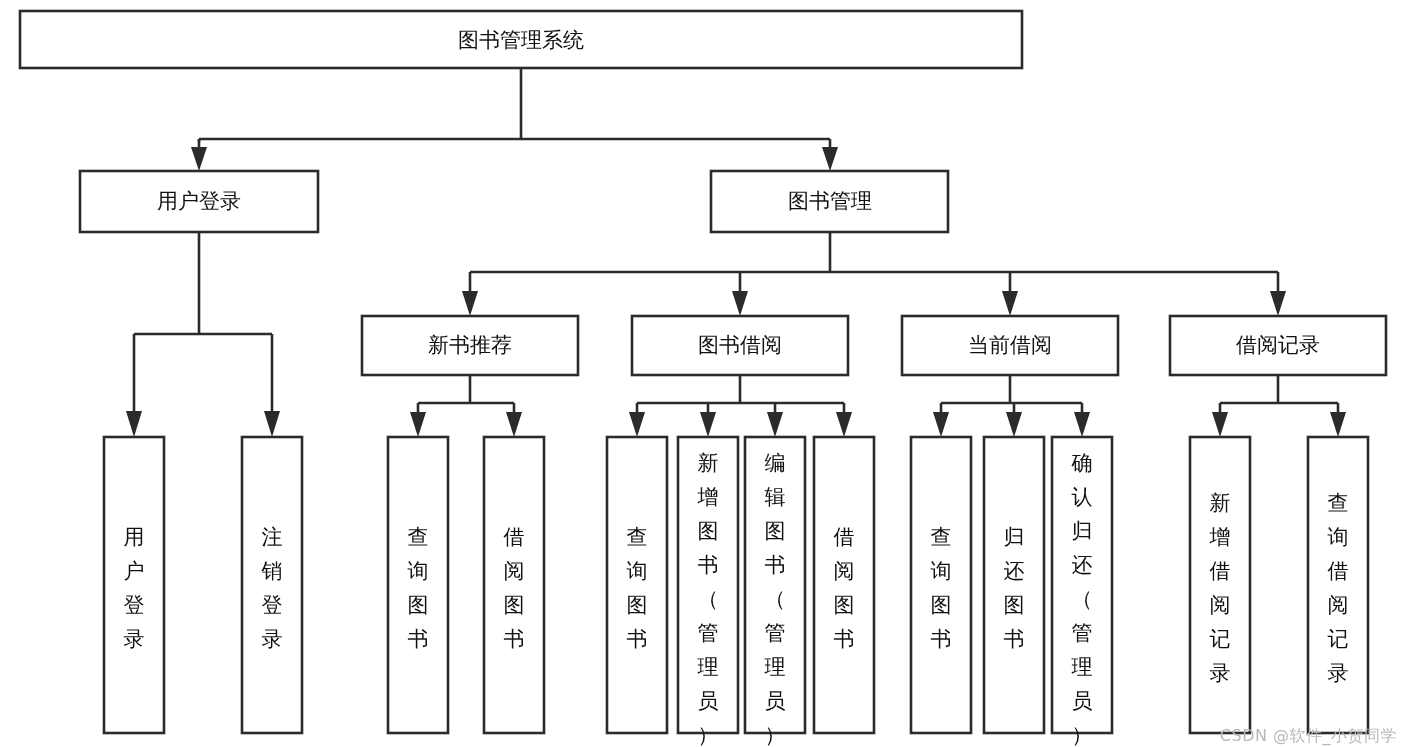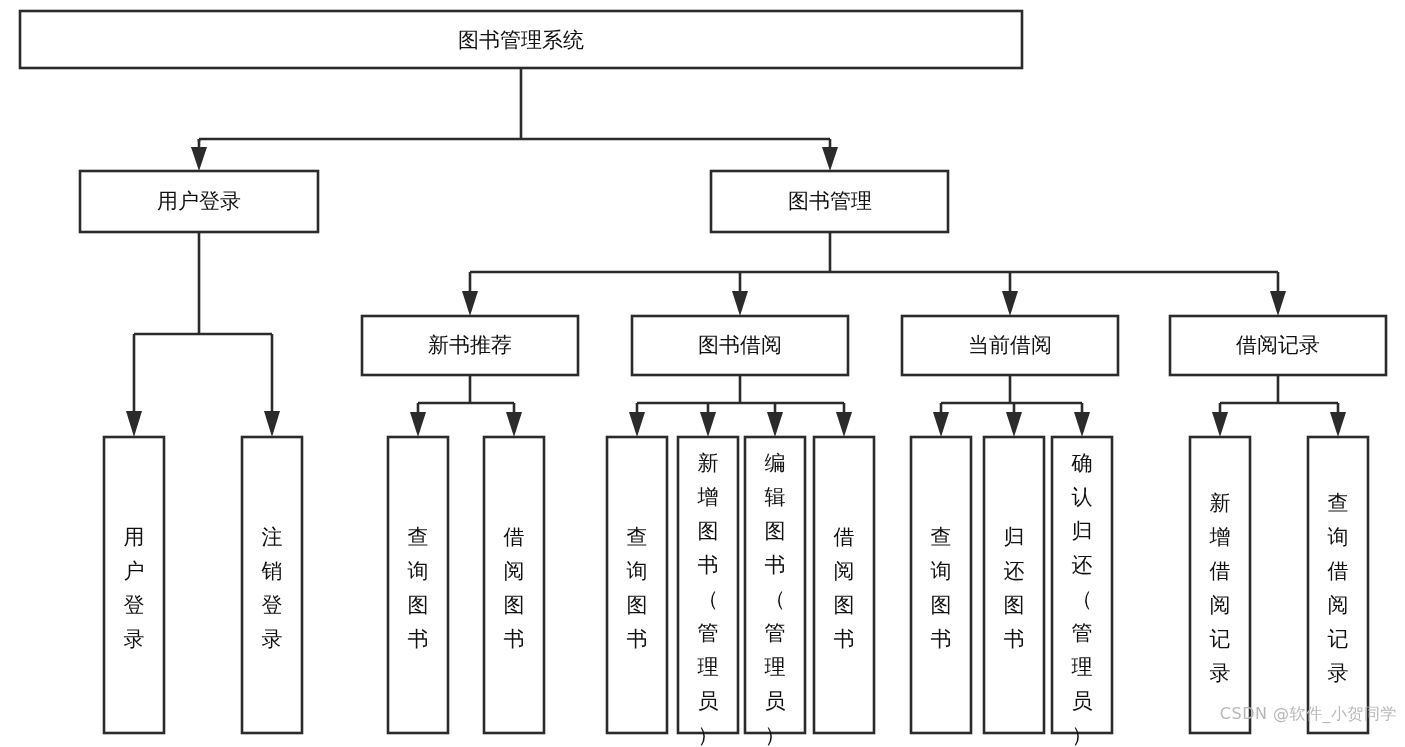--- a/index.html
+++ b/index.html
@@ -49,21 +49,21 @@
   }
   .node-label-v {
     font-family: "DejaVu Sans", "Liberation Sans", sans-serif;
     font-size: 21px;
     fill: #111111;
     text-anchor: middle;
   }
   .watermark {
     position: absolute;
     right: 8px;
-    bottom: 22px;
+    bottom: 0;
     font-family: "DejaVu Sans", "Liberation Sans", sans-serif;
     font-size: 16px;
     color: #b8b8b8;
     white-space: nowrap;
     letter-spacing: 0.5px;
   }
 </style>
 </head>
 <body>
 

